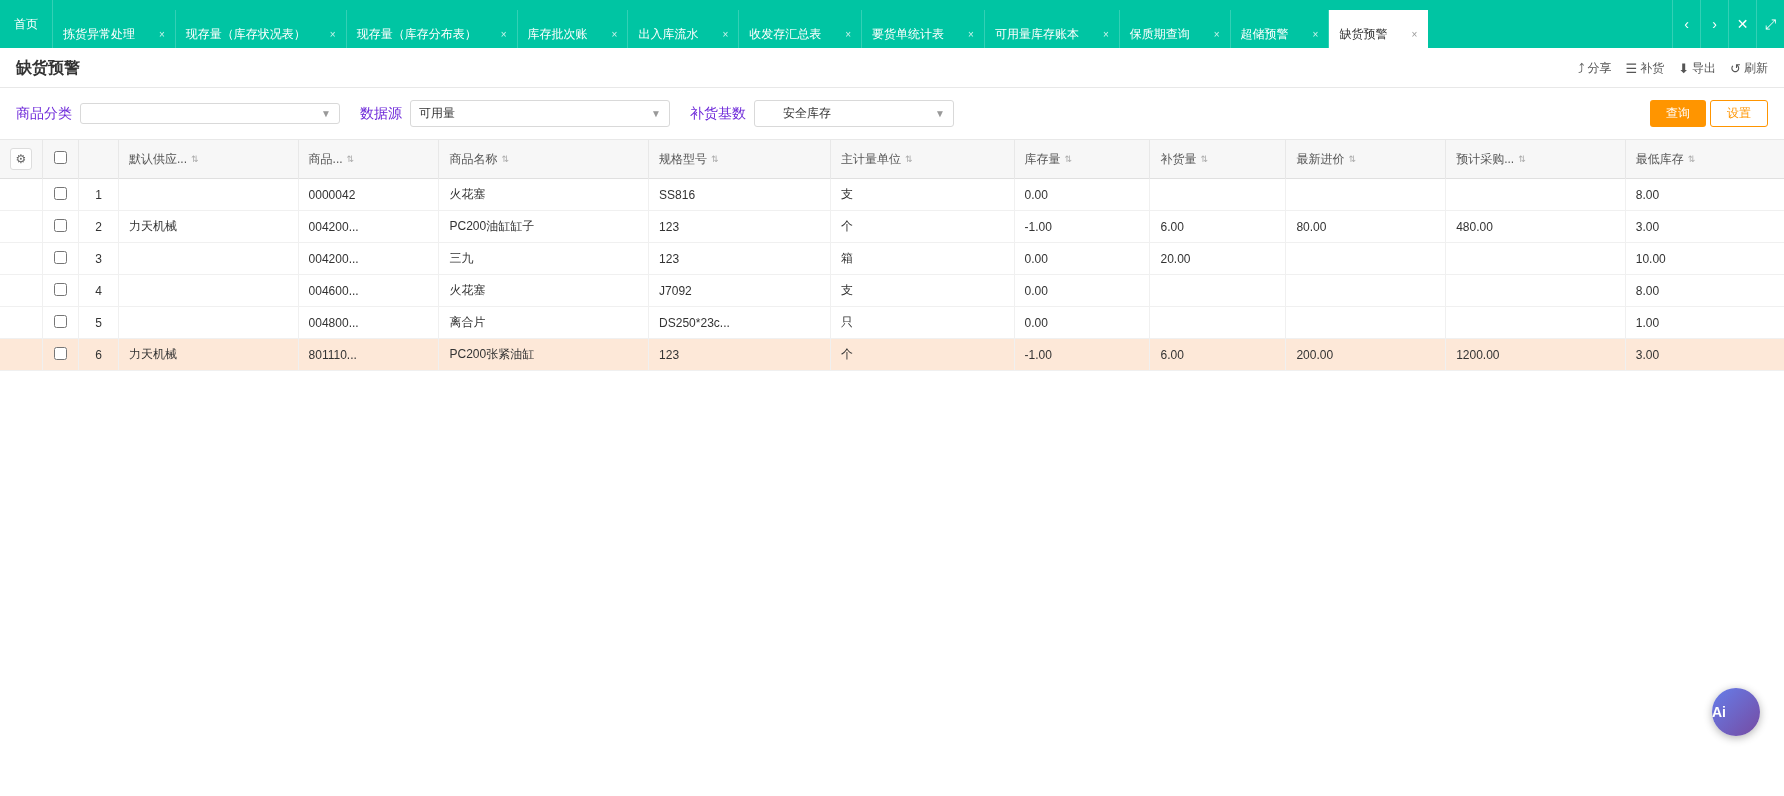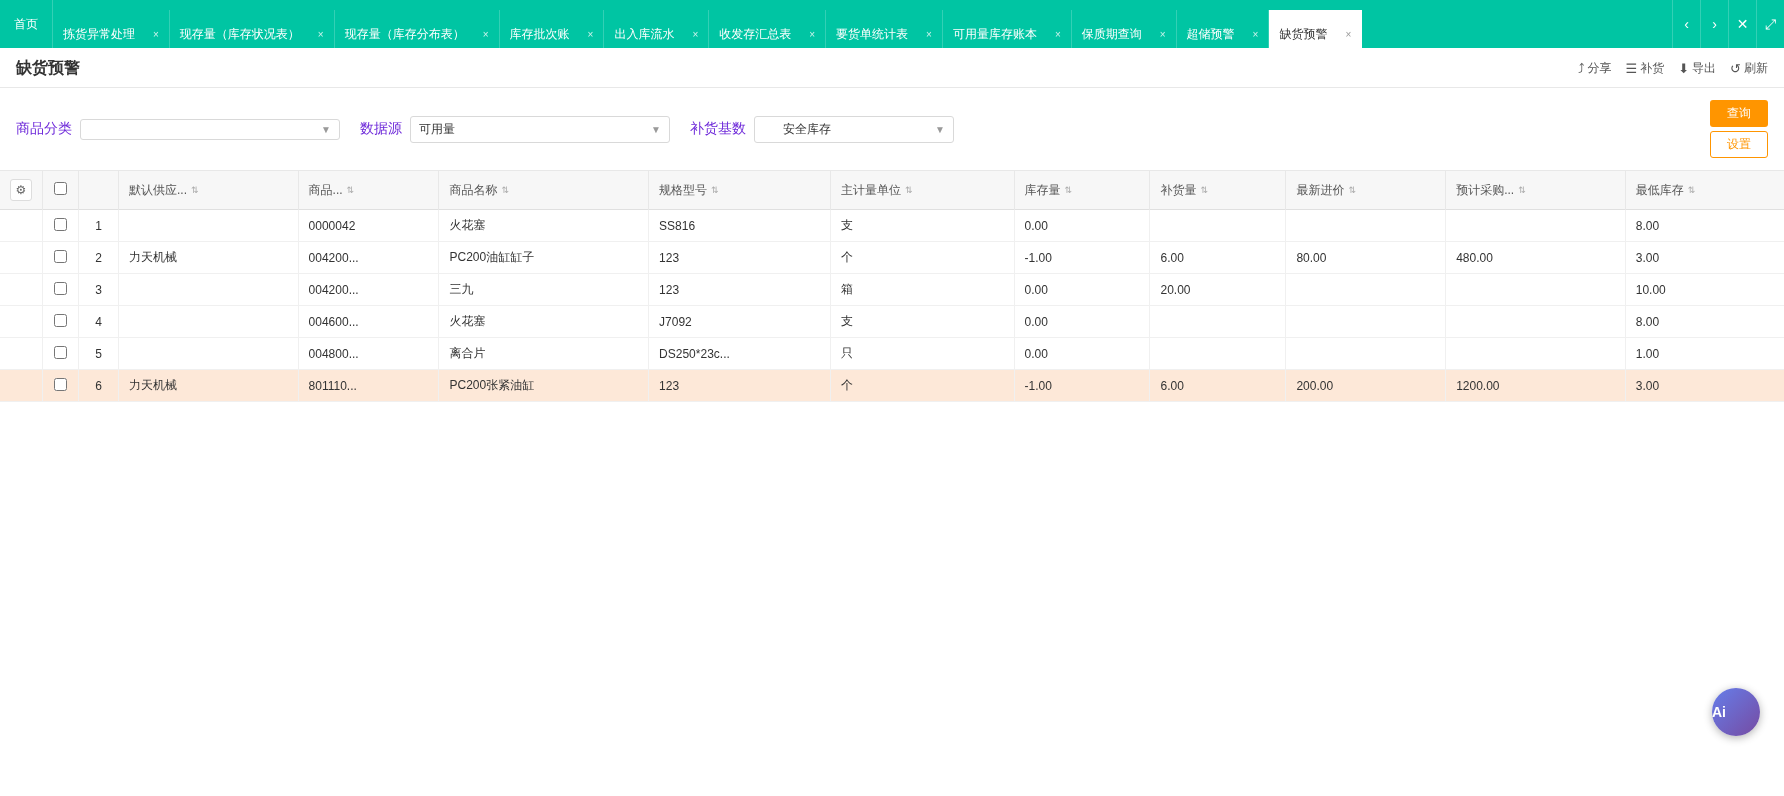--- a/index.html
+++ b/index.html
@@ -17,21 +17,21 @@
     .nav-tab {
       display: flex;
       align-items: center;
       padding: 0 10px;
       height: 100%;
       color: #fff;
       white-space: nowrap;
       cursor: pointer;
       font-size: 12px;
       border-right: 1px solid rgba(255,255,255,0.2);
-      gap: 16px;
+      gap: 22px;
       flex-shrink: 0;
       margin-top: 20px;
     }
     .nav-tab.active { background: #fff; color: #333; }
     .nav-tab .close-x {
       font-size: 10px;
       color: rgba(255,255,255,0.8);
       cursor: pointer;
       margin-left: 2px;
     }
@@ -132,21 +132,20 @@
       font-size: 12px;
       color: #333;
       justify-content: space-between;
     }
     .filter-select-wide { min-width: 260px; }
     .filter-select-medium { min-width: 200px; padding-left: 28px; }
     .chevron-icon { color: #999; font-size: 10px; margin-left: 8px; }
     .filter-actions {
       margin-left: auto;
       display: flex;
-      flex-direction: column;
       gap: 4px;
     }
     .btn-query {
       background: #ff9500;
       color: #fff;
       border: none;
       border-radius: 3px;
       padding: 5px 16px;
       cursor: pointer;
       font-size: 12px;

